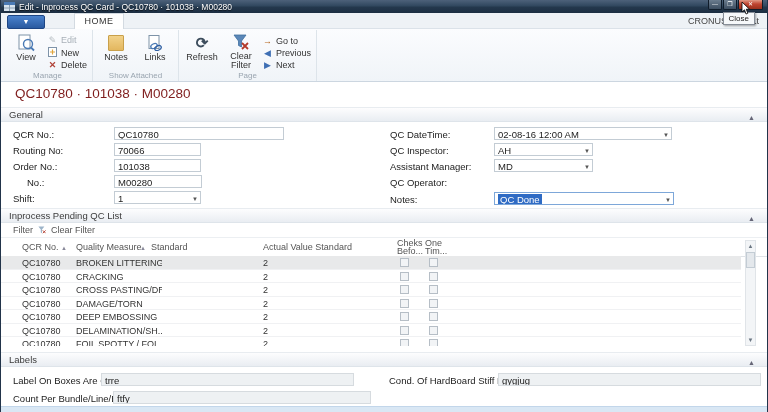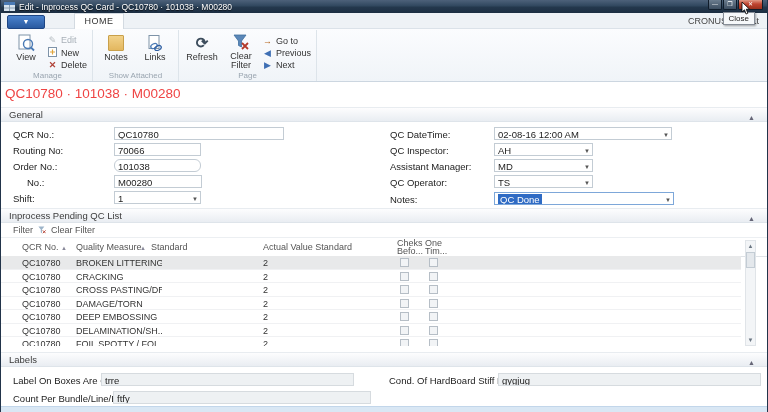--- a/index.html
+++ b/index.html
@@ -37,21 +37,21 @@
   .smallbtn{display:flex;align-items:center;gap:3px;font-size:9px;color:#333;height:12px;white-space:nowrap;}
   .smallbtn .sic{width:11px;text-align:center;flex:none;font-size:9px;line-height:10px;}
   .smallbtn.disabled{color:#a9b1b9;}
   .note-ic{width:14px;height:14px;background:linear-gradient(#f2d28a,#e3b75f);border:1px solid #c9a04a;border-radius:1px;}
   .refresh-ic{font-size:15px;color:#3c4c5c;font-weight:bold;line-height:15px;}
   .goto-arrow{color:#b5651d;font-weight:bold;}
   .prev-arrow,.next-arrow{color:#3f6fb4;font-size:8px;}
   .delete-x{color:#b04237;font-weight:bold;}
   .pencil{color:#b3babf;}
   
-  .pagetitle{position:absolute;left:4px;top:86px;font-size:13.5px;color:#ef4444;}
+  .pagetitle{position:absolute;left:14px;top:86px;font-size:13.5px;color:#7f1d1d;}
   
   .sect-h{position:absolute;left:0;width:100%;height:15px;box-sizing:border-box;
           background:linear-gradient(#fdfdfe,#e9edf2);border-top:1px solid #e8ecf0;border-bottom:1px solid #dee4ea;
           font-size:9.5px;color:#3c3c3c;line-height:14px;padding-left:8px;}
   .chev{position:absolute;right:12px;top:3px;font-size:7px;color:#667;}
   .fl{position:absolute;font-size:9.5px;color:#222;white-space:nowrap;}
   .fi{position:absolute;height:13px;box-sizing:border-box;border:1px solid #c3ccd4;background:#fff;
       font-size:9.5px;line-height:11px;padding:1px 3px 0 3px;color:#222;white-space:nowrap;overflow:hidden;}
   .fi .dd{position:absolute;right:2px;top:2px;font-size:6px;color:#555;}
   .fi.gray{background:#eef1f3;border-color:#d6dbdf;}
@@ -198,21 +198,21 @@
   <div class="sect-h" style="top:107px;">
     <span>General</span>
     <span class="chev">▲</span>
   </div>
 
   <div class="fl" style="left:12px;top:129px;">QCR No.:</div>
   <div class="fi" style="left:113px;top:127px;width:170px;">QC10780</div>
   <div class="fl" style="left:12px;top:145px;">Routing No:</div>
   <div class="fi" style="left:113px;top:143px;width:87px;">70066</div>
   <div class="fl" style="left:12px;top:161px;">Order No.:</div>
-  <div class="fi" style="left:113px;top:159px;width:87px;border-radius:6px;">101038</div>
+  <div class="fi" style="left:113px;top:159px;width:87px;">101038</div>
   <div class="fl" style="left:26px;top:177px;">No.:</div>
   <div class="fi" style="left:113px;top:175px;width:88px;">M00280</div>
   <div class="fl" style="left:12px;top:193px;">Shift:</div>
   <div class="fi" style="left:113px;top:191px;width:87px;">
     <span>1</span>
     <span class="dd">▼</span>
   </div>
 
   <div class="fl" style="left:389px;top:129px;">QC DateTime:</div>
   <div class="fi" style="left:493px;top:127px;width:178px;">
@@ -223,24 +223,20 @@
   <div class="fi" style="left:493px;top:143px;width:99px;">
     <span>AH</span>
     <span class="dd">▼</span>
   </div>
   <div class="fl" style="left:389px;top:161px;">Assistant Manager:</div>
   <div class="fi" style="left:493px;top:159px;width:99px;">
     <span>MD</span>
     <span class="dd">▼</span>
   </div>
   <div class="fl" style="left:389px;top:177px;">QC Operator:</div>
-  <div class="fi" style="left:493px;top:175px;width:99px;">
-    <span>TS</span>
-    <span class="dd">▼</span>
-  </div>
   <div class="fl" style="left:389px;top:194px;">Notes:</div>
   <div class="fi status" style="left:493px;top:192px;width:180px;">
     <span class="selval">QC Done</span>
     <span class="dd">▼</span>
   </div>
 
   <div class="sect-h" style="top:208px;">
     <span>Inprocess Pending QC List</span>
     <span class="chev">▲</span>
   </div>

